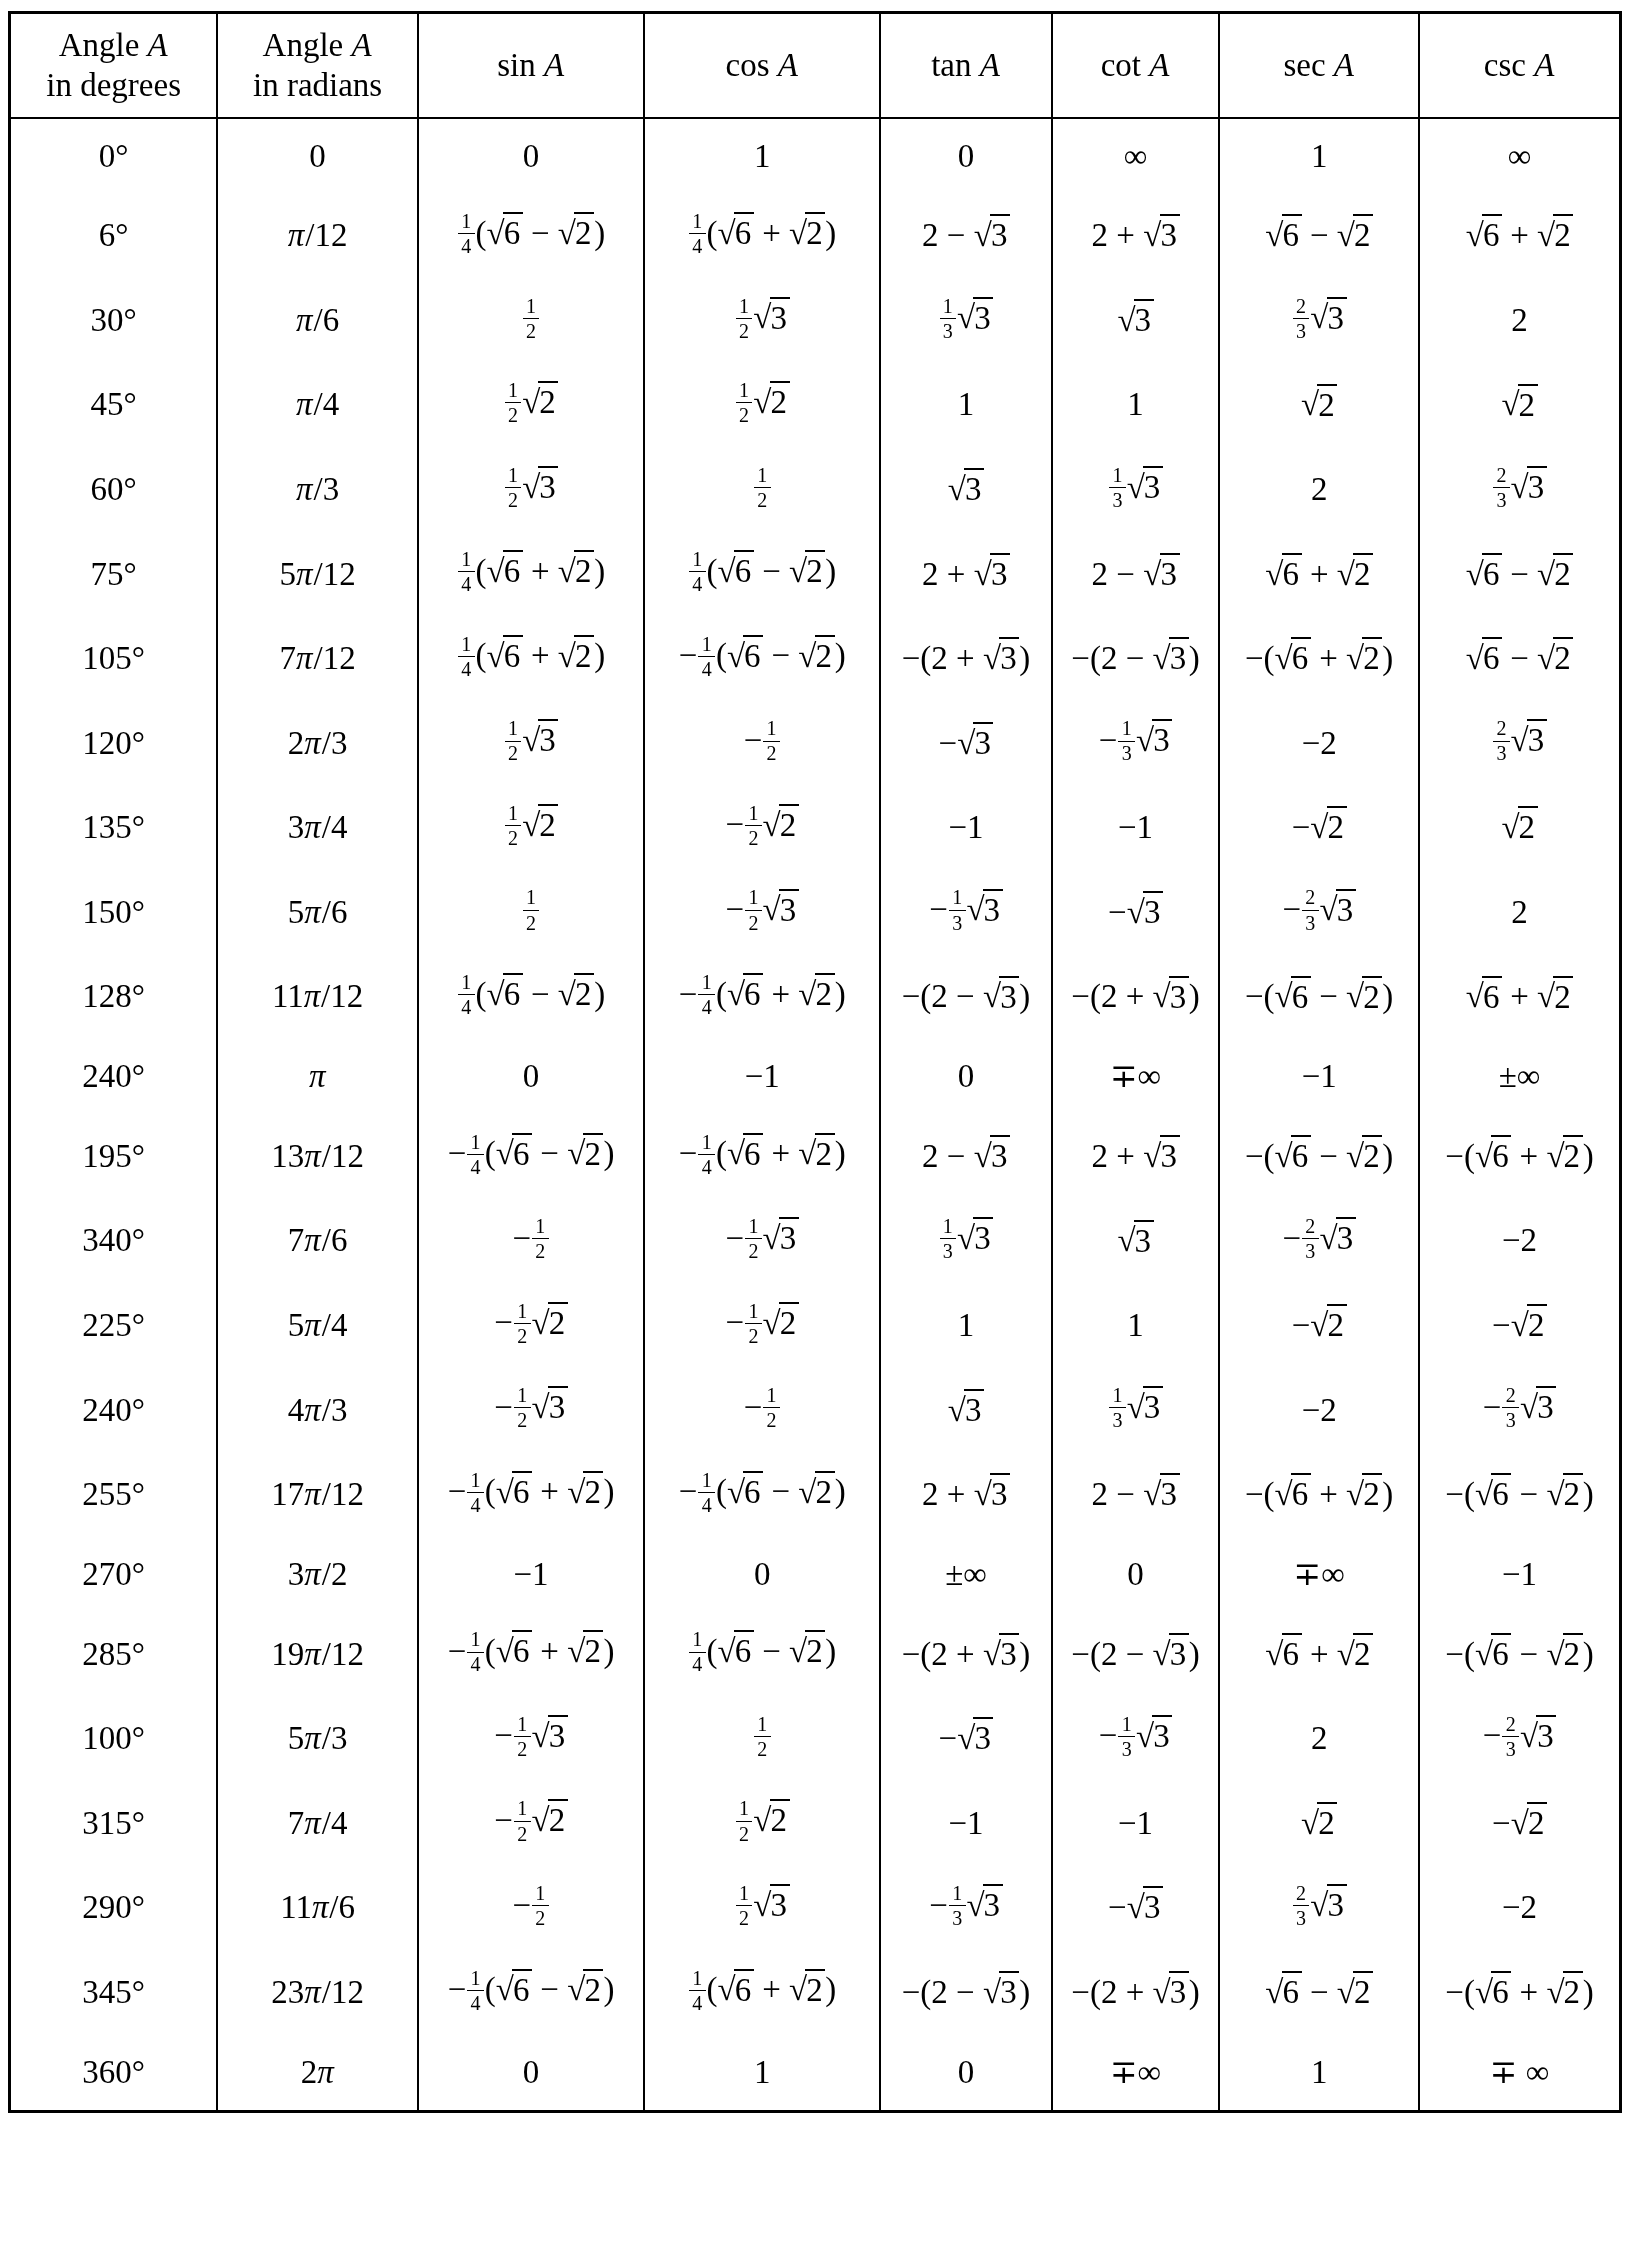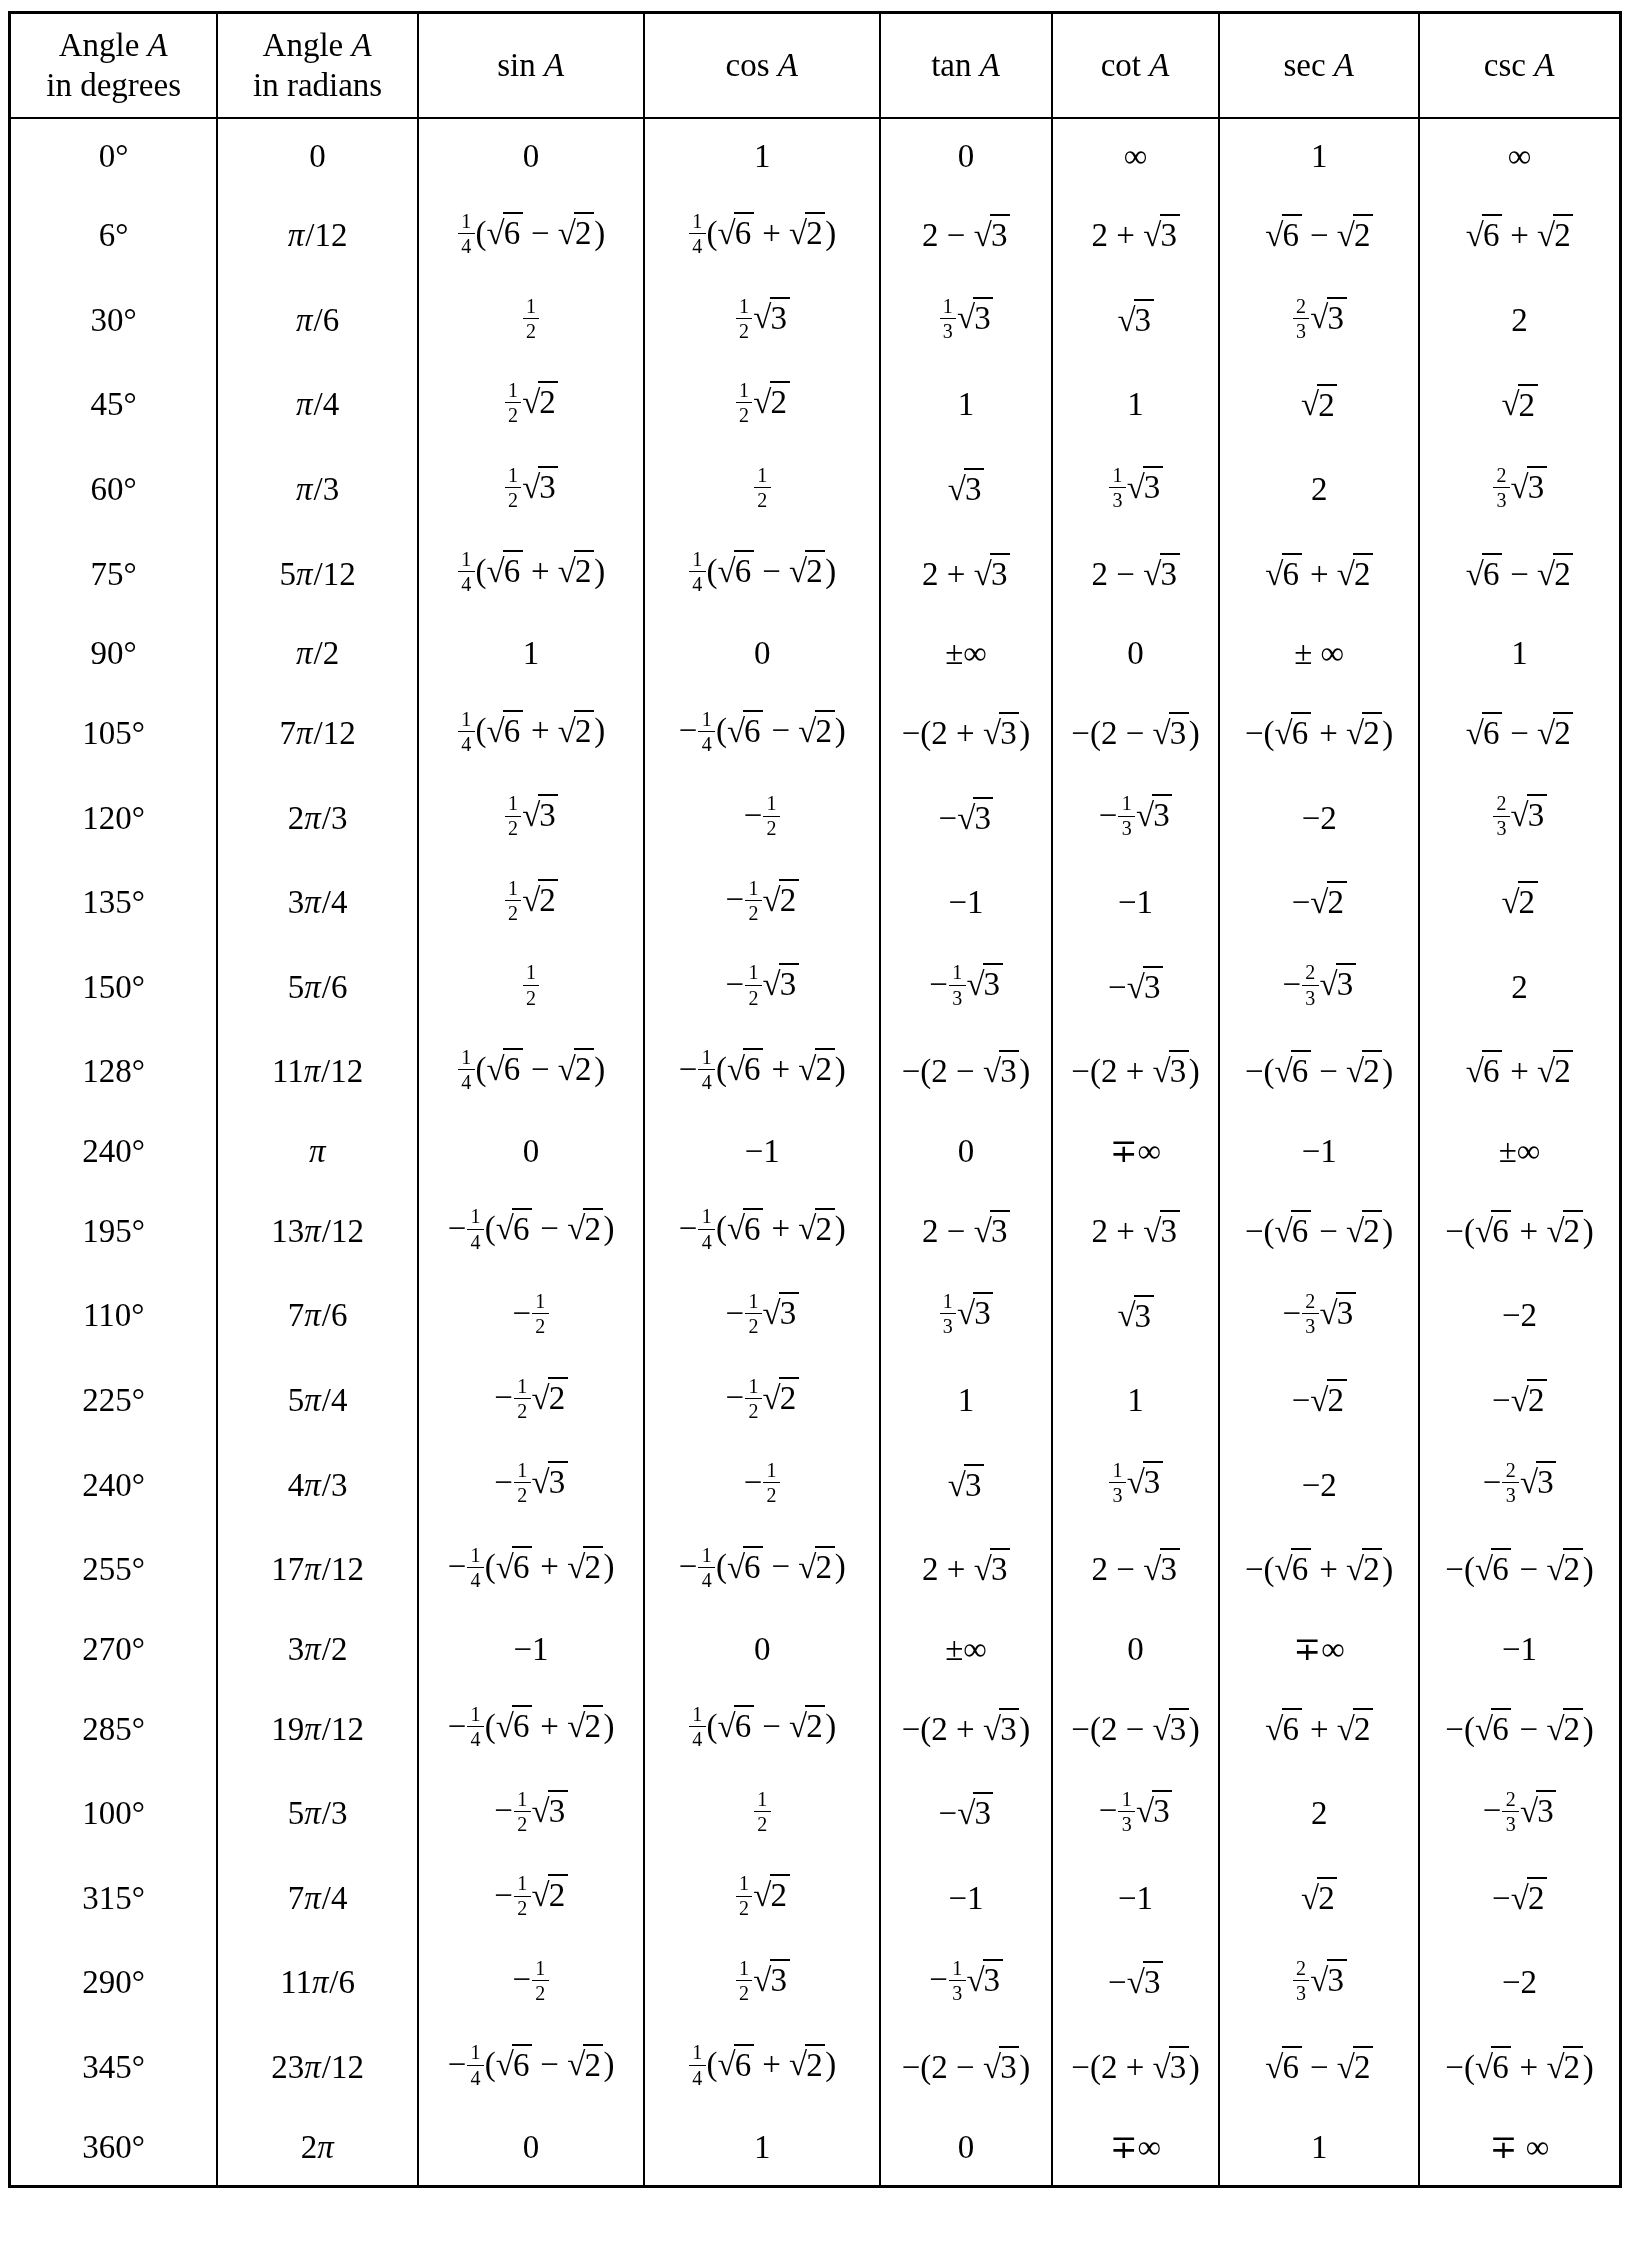--- a/index.html
+++ b/index.html
@@ -163,30 +163,20 @@
           <td><span class="fr">
               <span class="fn">1</span>
               <span class="fd">4</span>
             </span>(<span class="sq"><span class="rs">√</span><span class="ov">6</span></span> − <span class="sq"><span class="rs">√</span><span class="ov">2</span></span>)</td>
           <td>2 + <span class="sq"><span class="rs">√</span><span class="ov">3</span></span></td>
           <td>2 − <span class="sq"><span class="rs">√</span><span class="ov">3</span></span></td>
           <td><span class="sq"><span class="rs">√</span><span class="ov">6</span></span> + <span class="sq"><span class="rs">√</span><span class="ov">2</span></span></td>
           <td><span class="sq"><span class="rs">√</span><span class="ov">6</span></span> − <span class="sq"><span class="rs">√</span><span class="ov">2</span></span></td>
         </tr>
         <tr>
-          <td>90°</td>
-          <td><i>π</i>/2</td>
-          <td>1</td>
-          <td>0</td>
-          <td>±∞</td>
-          <td>0</td>
-          <td>± ∞</td>
-          <td>1</td>
-        </tr>
-        <tr>
           <td>105°</td>
           <td>7<i>π</i>/12</td>
           <td><span class="fr">
               <span class="fn">1</span>
               <span class="fd">4</span>
             </span>(<span class="sq"><span class="rs">√</span><span class="ov">6</span></span> + <span class="sq"><span class="rs">√</span><span class="ov">2</span></span>)</td>
           <td>−<span class="fr">
               <span class="fn">1</span>
               <span class="fd">4</span>
             </span>(<span class="sq"><span class="rs">√</span><span class="ov">6</span></span> − <span class="sq"><span class="rs">√</span><span class="ov">2</span></span>)</td>
@@ -291,21 +281,21 @@
           <td>−<span class="fr">
               <span class="fn">1</span>
               <span class="fd">4</span>
             </span>(<span class="sq"><span class="rs">√</span><span class="ov">6</span></span> + <span class="sq"><span class="rs">√</span><span class="ov">2</span></span>)</td>
           <td>2 − <span class="sq"><span class="rs">√</span><span class="ov">3</span></span></td>
           <td>2 + <span class="sq"><span class="rs">√</span><span class="ov">3</span></span></td>
           <td>−(<span class="sq"><span class="rs">√</span><span class="ov">6</span></span> − <span class="sq"><span class="rs">√</span><span class="ov">2</span></span>)</td>
           <td>−(<span class="sq"><span class="rs">√</span><span class="ov">6</span></span> + <span class="sq"><span class="rs">√</span><span class="ov">2</span></span>)</td>
         </tr>
         <tr>
-          <td>110°</td>
+          <td>340°</td>
           <td>7<i>π</i>/6</td>
           <td>−<span class="fr">
               <span class="fn">1</span>
               <span class="fd">2</span>
             </span></td>
           <td>−<span class="fr">
               <span class="fn">1</span>
               <span class="fd">2</span>
             </span><span class="sq"><span class="rs">√</span><span class="ov">3</span></span></td>
           <td><span class="fr">

